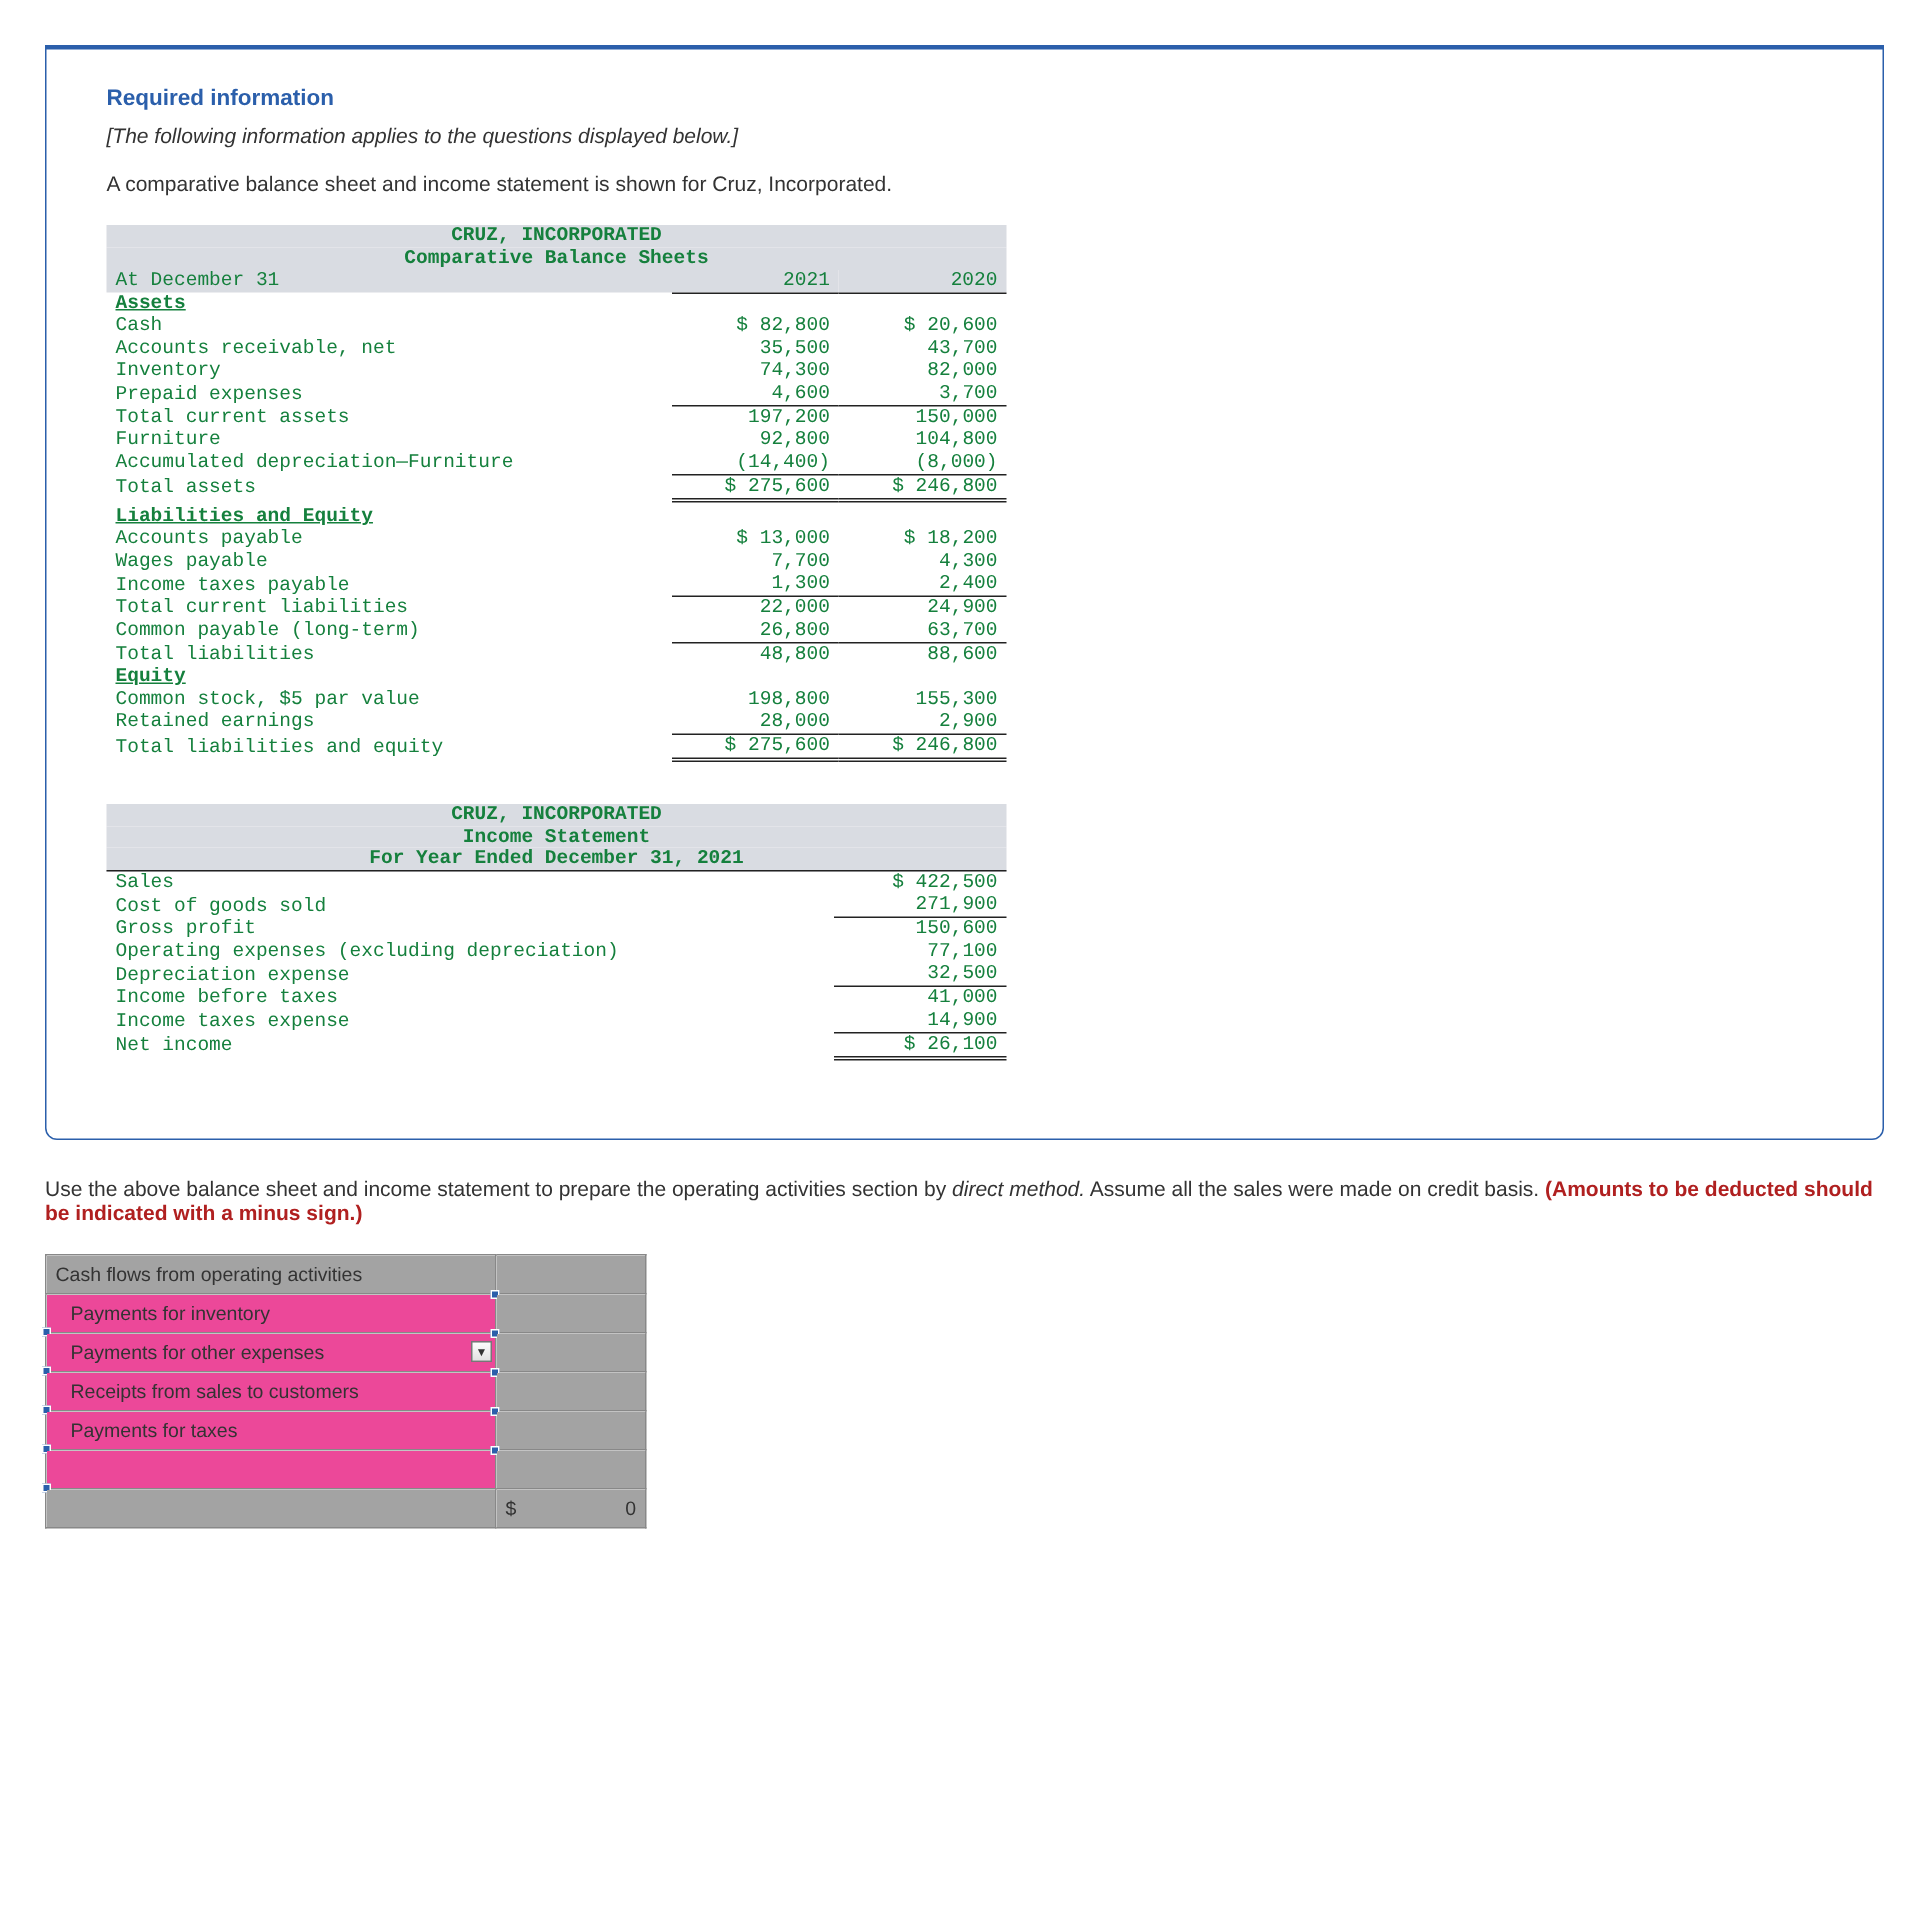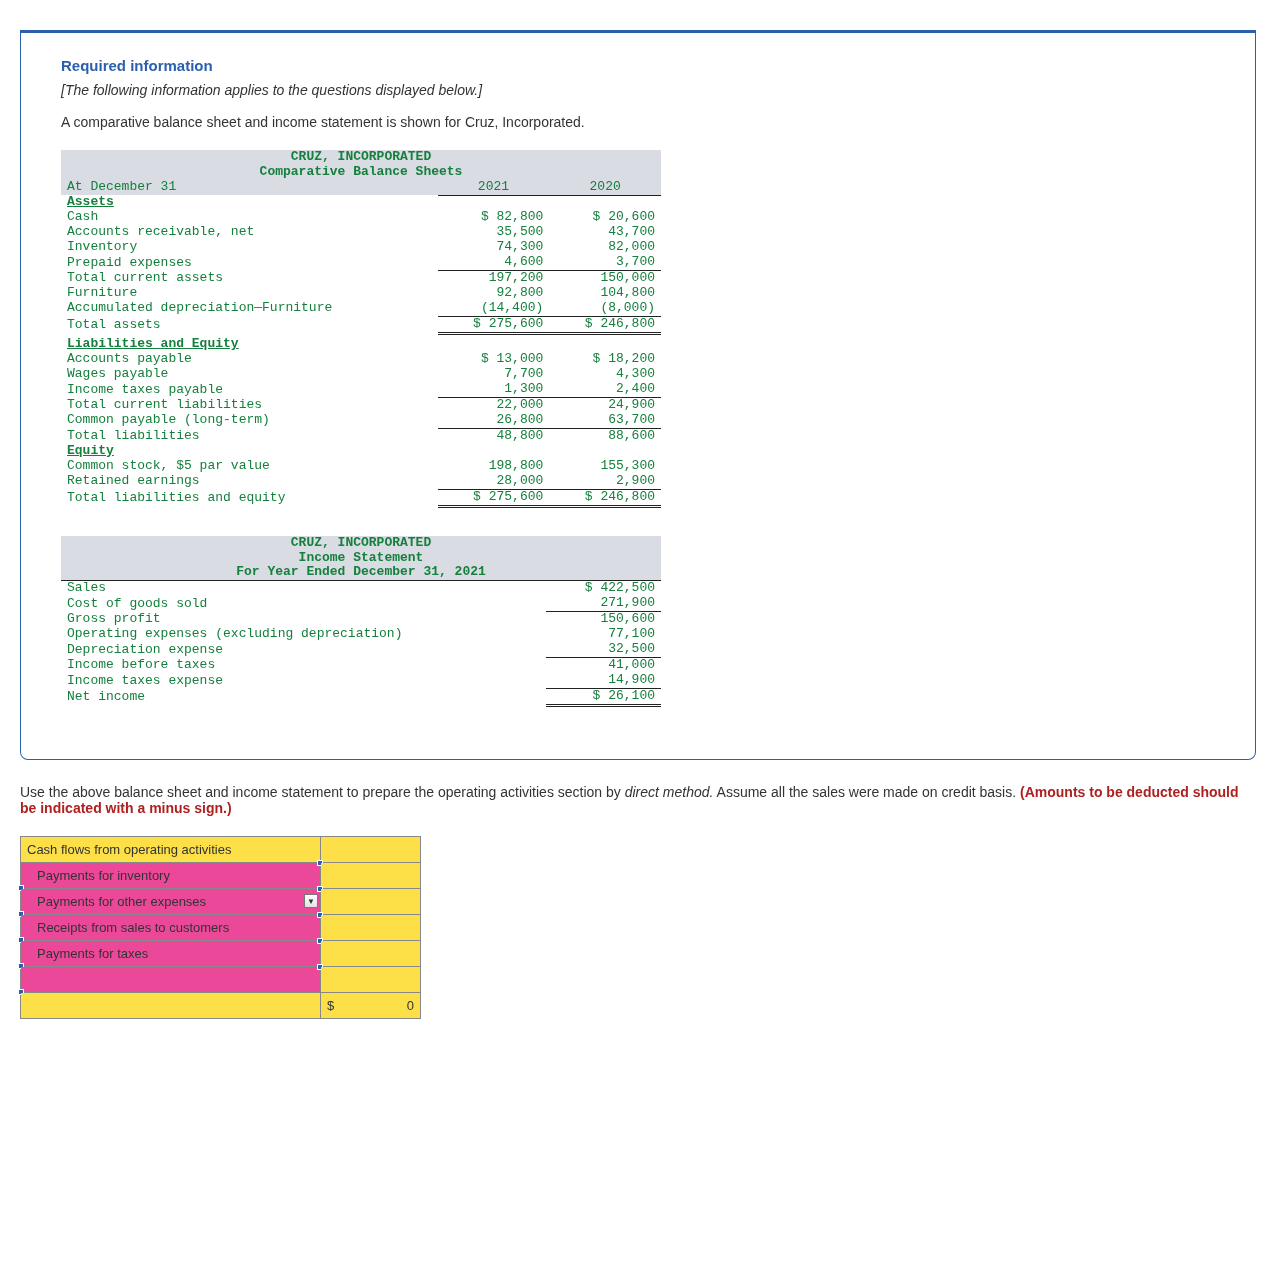--- a/index.html
+++ b/index.html
@@ -6,21 +6,21 @@
   body {
     font-family: Arial, Helvetica, sans-serif;
     margin: 0;
     padding: 0;
     background: #fff;
     color: #333;
     font-size: 14px;
   }
   .page {
     width: 1276px;
-    padding: 30px 10px 30px 10px;
+    padding: 30px 10px 30px 20px;
   }
   .boxed {
     border: 1px solid #2b5fab;
     border-top: 3px solid #2b5fab;
     border-radius: 0 0 8px 8px;
     padding: 0 30px 24px 40px;
     margin-left: 10px;
     margin-right: 10px;
     margin-bottom: 24px;
   }
@@ -51,21 +51,21 @@
     width: 600px;
     margin-bottom: 28px;
   }
   table.fin td {
     padding: 0 6px;
     line-height: 1.15;
     vertical-align: bottom;
   }
   .hdr-band { background: #d9dce2; }
   .hdr-center { text-align: center; font-weight: bold; }
-  .col-head { text-align: center; font-weight: normal; }
+  .col-head { text-align: right; font-weight: normal; }
   .row-label { text-align: left; }
   .num { text-align: right; white-space: nowrap; }
   .bb { border-bottom: 1px solid #222; }
   .dbl-bot { border-bottom: 3px double #222; }
   .section-label { font-weight: bold; text-decoration: underline; }
 
   .instructions {
     margin: 10px 10px 20px 10px;
     font-size: 14px;
     color: #333;
@@ -75,21 +75,21 @@
   
   .ans-wrap { margin-left: 10px; }
   table.ans {
     border-collapse: collapse;
   }
   table.ans td {
     border: 1px solid #888;
     height: 26px;
     font-size: 13px;
     padding: 2px 6px;
-    background: #fde047;
+    background: #a3a3a3;
     position: relative;
   }
   table.ans td.blue-cell { background: #ec4899; }
   table.ans td.lbl { width: 300px; }
   table.ans td.amt { width: 100px; text-align: right; }
   .dd-caret {
     position: absolute;
     right: 2px; top: 50%;
     transform: translateY(-50%);
     width: 14px; height: 14px;

